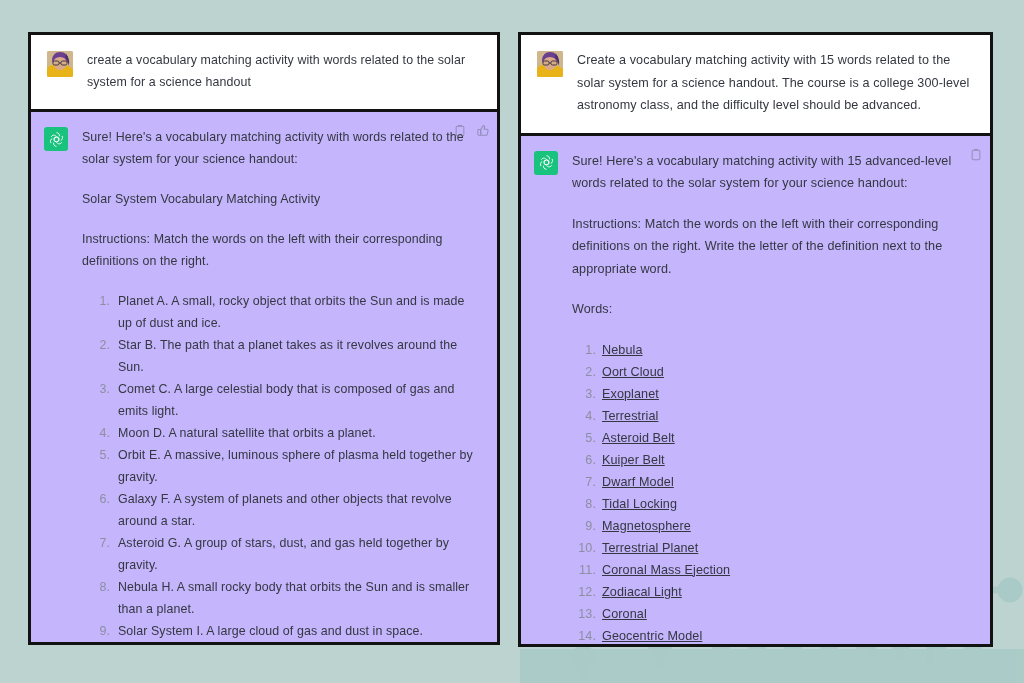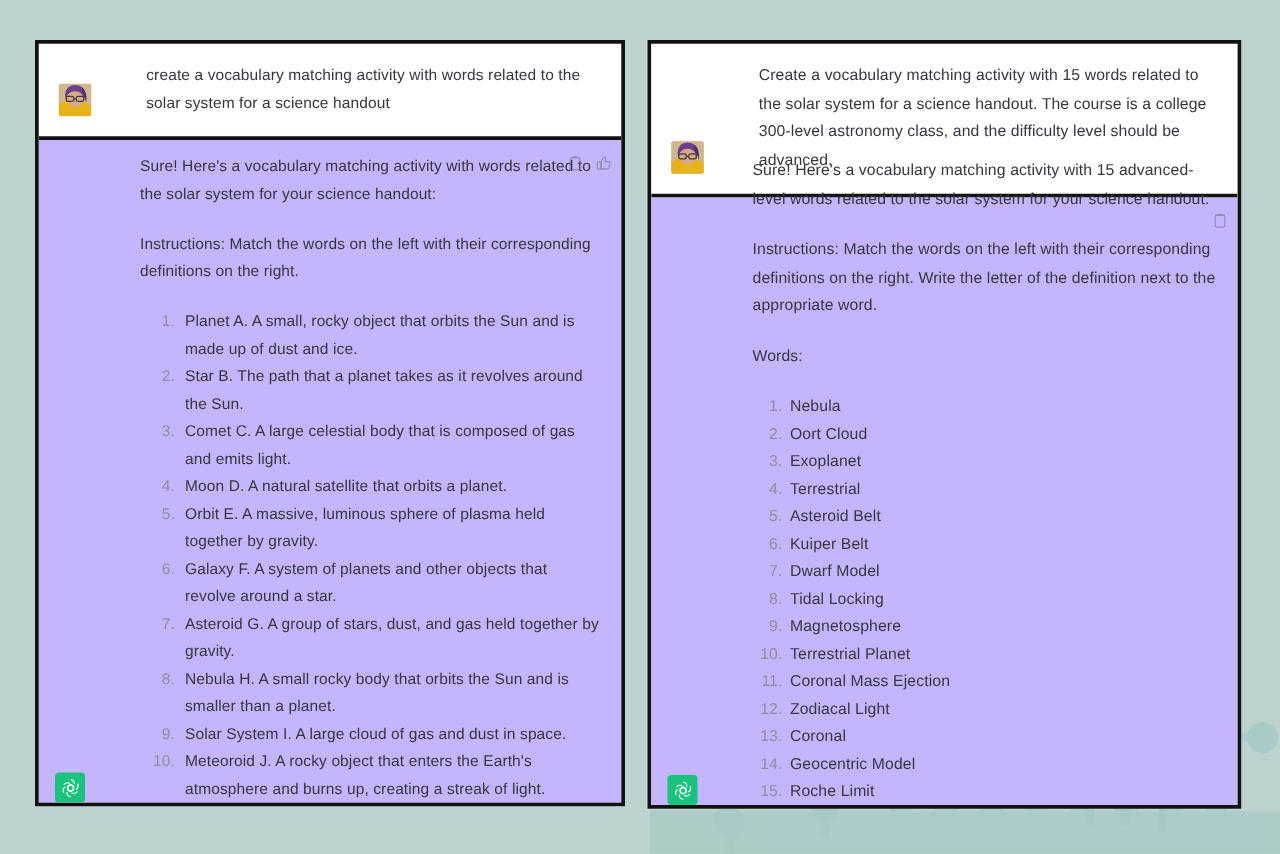--- a/index.html
+++ b/index.html
@@ -32,23 +32,22 @@
     flex-direction: column;
     overflow: hidden;
     z-index: 2;
   }
   #panel-left  { left: 28px;  top: 32px; width: 472px; height: 613px; }
   #panel-right { left: 518px; top: 32px; width: 475px; height: 615px; }
 
   
   .msg {
     display: flex;
-    align-items: flex-end;
+    align-items: flex-start;
     position: relative;
-    gap: 30px;
   }
   .msg-user {
     background: #ffffff;
     border-bottom: 3px solid #121212;
     padding: 14px 16px 16px 16px;
   }
   .msg-assistant {
     background: #c4b5fd;
     padding: 14px 16px 0 13px;
     flex: 1;
@@ -110,21 +109,21 @@
     content: counter(item) ".";
     position: absolute;
     left: -30px;
     width: 24px;
     text-align: right;
     color: #8e8ea0;
   }
   #panel-left ol.num-list { padding-left: 36px; }
   #panel-left ol.num-list > li::before { left: -36px; width: 28px; }
 
-  ol.words-list > li { line-height: 22px; }
+  ol.words-list > li { line-height: 22px; text-decoration: underline; }
 
   
   .msg-actions {
     position: absolute;
     top: 12px;
     right: 8px;
     display: flex;
     gap: 11px;
     align-items: flex-start;
   }
@@ -199,20 +198,21 @@
     <div class="bot-avatar">
       <svg width="17" height="17" viewBox="0 0 24 24" fill="none" stroke="#ffffff" stroke-width="1.3">
         <circle cx="12" cy="12" r="3.2"></circle>
         <path d="M12 2.4c3 0 4.6 2.4 4.1 5.1M19.8 6.9c1.5 2.6.5 5.4-1.9 6.7M19.5 15.9c-1.5 2.6-4.3 2.9-6.4 1.3M12 21.6c-3 0-4.6-2.4-4.1-5.1M4.2 17.1c-1.5-2.6-.5-5.4 1.9-6.7M4.5 8.1c1.5-2.6 4.3-2.9 6.4-1.3"></path>
         <path d="M8.6 9.8l3.4-2 3.4 2v4l-3.4 2-3.4-2z"></path>
       </svg>
     </div>
 
     <div class="msg-text">
       <p class="para">Sure! Here's a vocabulary matching activity with words related to the solar system for your science handout:</p>
+      <p class="para">Solar System Vocabulary Matching Activity</p>
       <p class="para">Instructions: Match the words on the left with their corresponding definitions on the right.</p>
       <ol class="num-list" id="left-items">
           <li>Planet A. A small, rocky object that orbits the Sun and is made up of dust and ice.</li>
           <li>Star B. The path that a planet takes as it revolves around the Sun.</li>
           <li>Comet C. A large celestial body that is composed of gas and emits light.</li>
           <li>Moon D. A natural satellite that orbits a planet.</li>
           <li>Orbit E. A massive, luminous sphere of plasma held together by gravity.</li>
           <li>Galaxy F. A system of planets and other objects that revolve around a star.</li>
           <li>Asteroid G. A group of stars, dust, and gas held together by gravity.</li>
           <li>Nebula H. A small rocky body that orbits the Sun and is smaller than a planet.</li>

